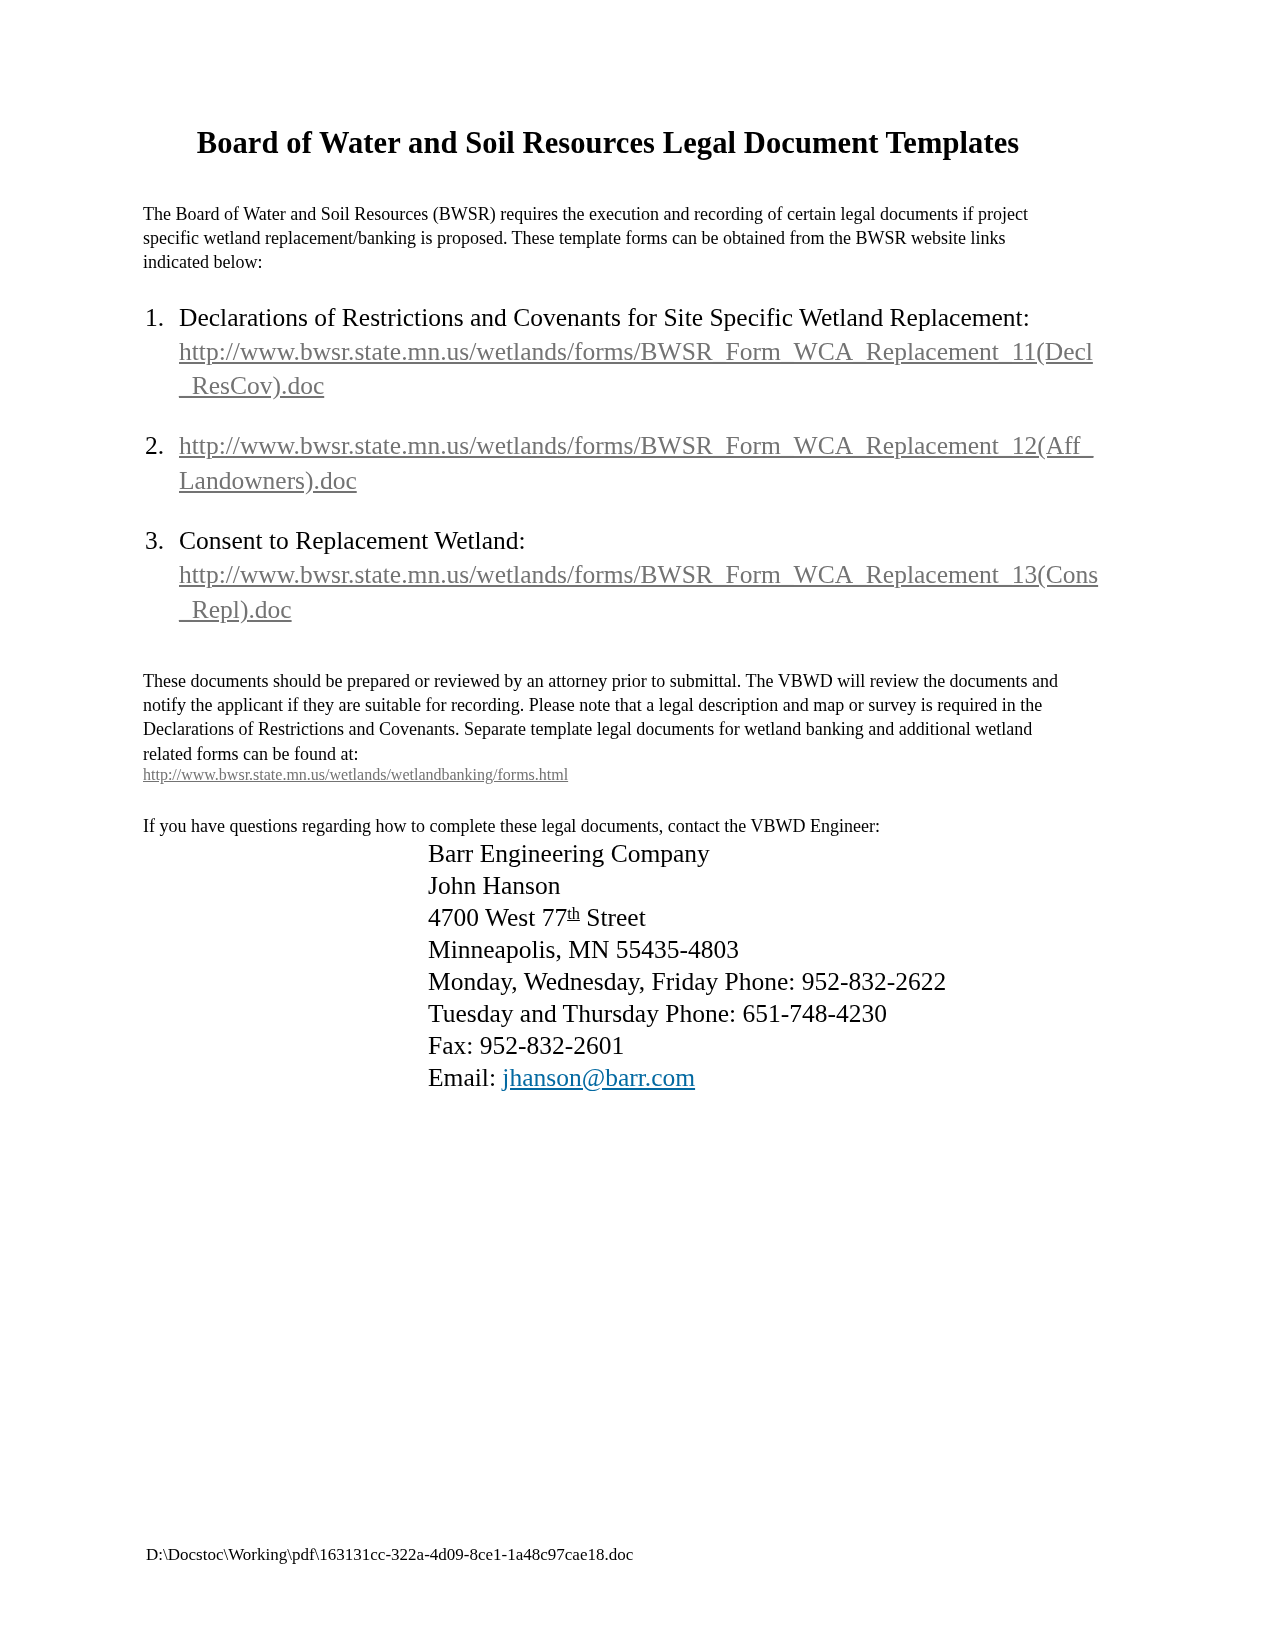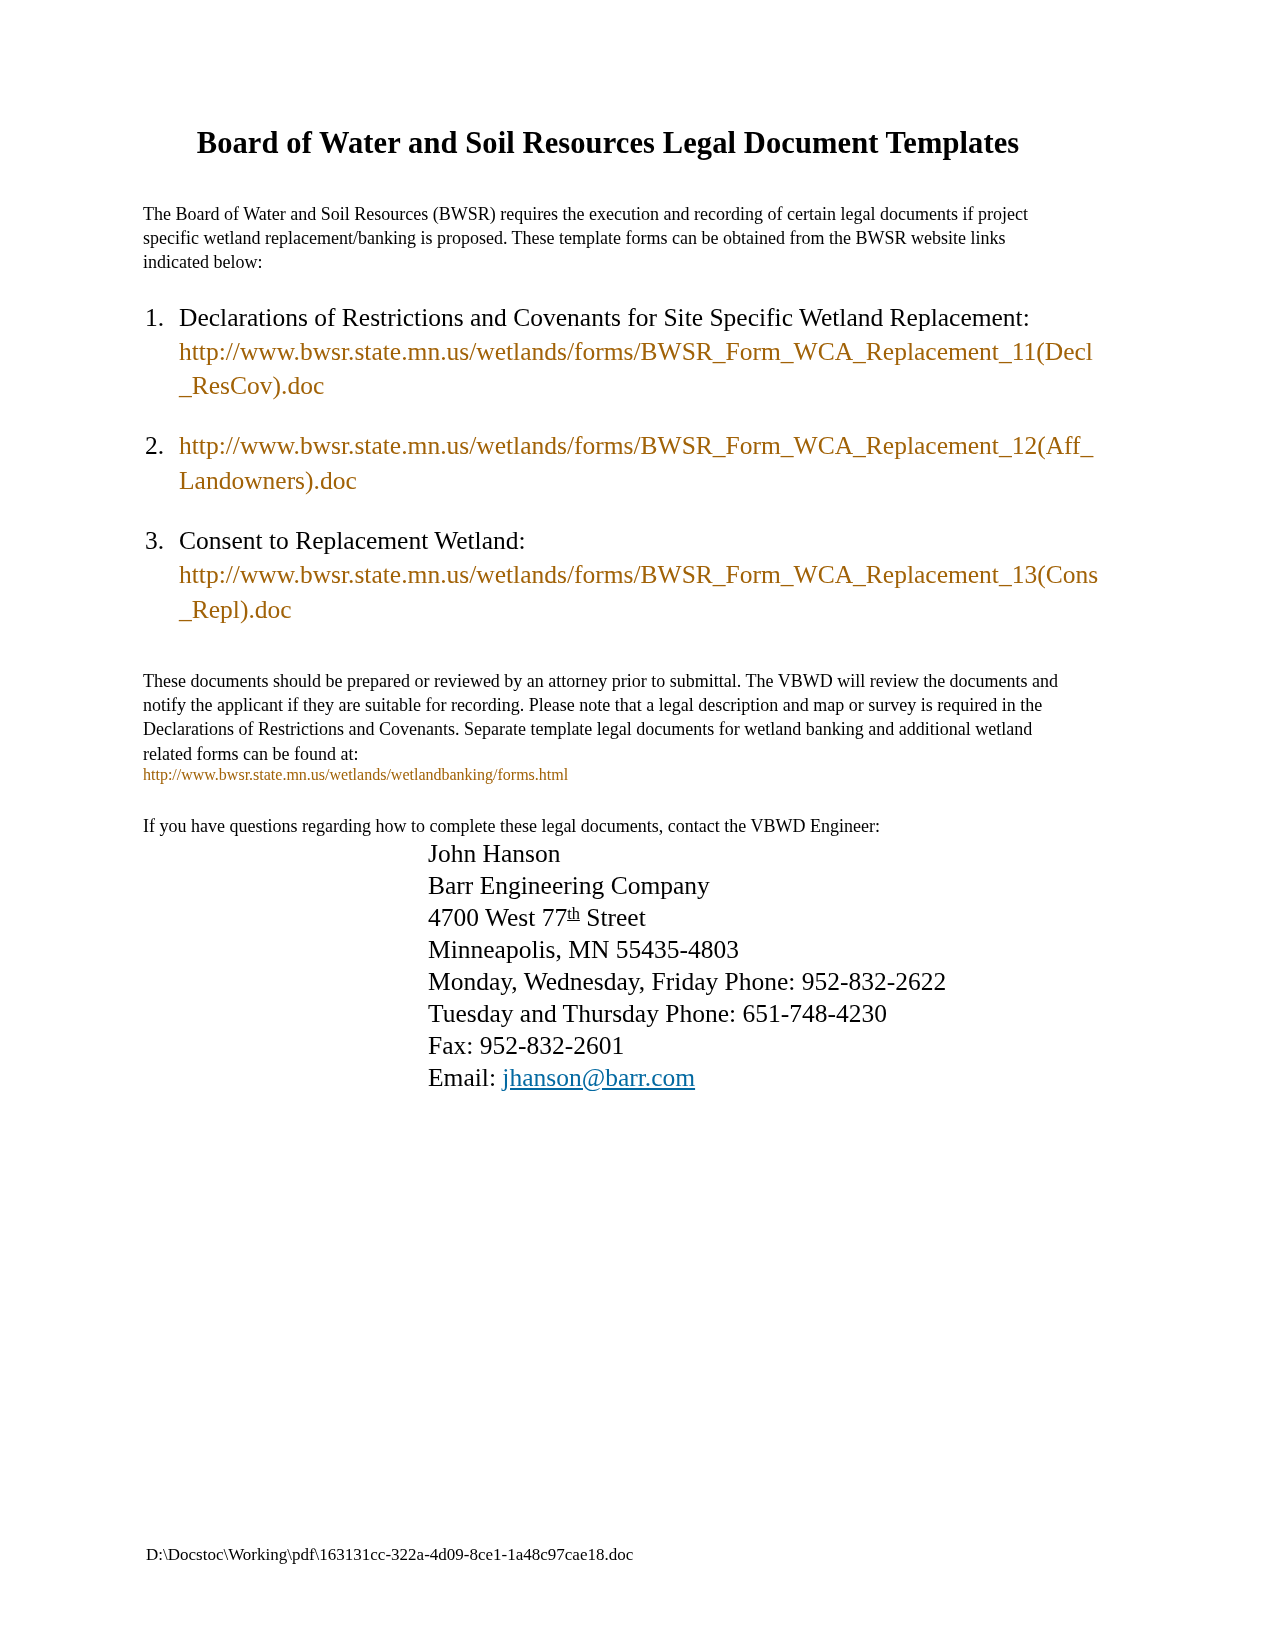--- a/index.html
+++ b/index.html
@@ -61,21 +61,22 @@
     position: absolute;
     left: 2px;
     top: 0;
     width: 30px;
   }
   .item-title {
     display: block;
   }
   .url-line {
     display: block;
-    color: #a16207;
+    color: #737373;
+    text-decoration: underline;
     width: fit-content;
     white-space: pre;
   }
   .contact-block {
     margin: 0;
     padding-left: 285px;
     font-size: 25.5px;
     line-height: 1.255;
   }
   .contact-line {
@@ -143,22 +144,22 @@
 
     <p class="body-para tight">These documents should be prepared or reviewed by an attorney prior to submittal.  The VBWD will review the documents and notify the applicant if they are suitable for recording.  Please note that a legal description and map or survey is required in the Declarations of Restrictions and Covenants.  Separate template legal documents for wetland banking and additional wetland related forms can be found at:</p>
 
     <span class="url-line">http://www.bwsr.state.mn.us/wetlands/wetlandbanking/forms.html</span>
 
     <div class="spacer-md"></div>
 
     <p class="body-para tight">If you have questions regarding how to complete these legal documents, contact the VBWD Engineer:</p>
 
     <div class="contact-block">
+      <span class="contact-line">Barr Engineering Company</span>
       <span class="contact-line">John Hanson</span>
-      <span class="contact-line">Barr Engineering Company</span>
       <span class="contact-line"><span>4700 West 77</span><sup>th</sup><span> Street</span></span>
       <span class="contact-line">Minneapolis, MN 55435-4803</span>
       <span class="contact-line">Monday, Wednesday, Friday Phone: 952-832-2622</span>
       <span class="contact-line">Tuesday and Thursday Phone: 651-748-4230</span>
       <span class="contact-line">Fax: 952-832-2601</span>
       <span class="contact-line"><span>Email: </span><span class="email-link">jhanson@barr.com</span></span>
     </div>
 
   </div>
 

